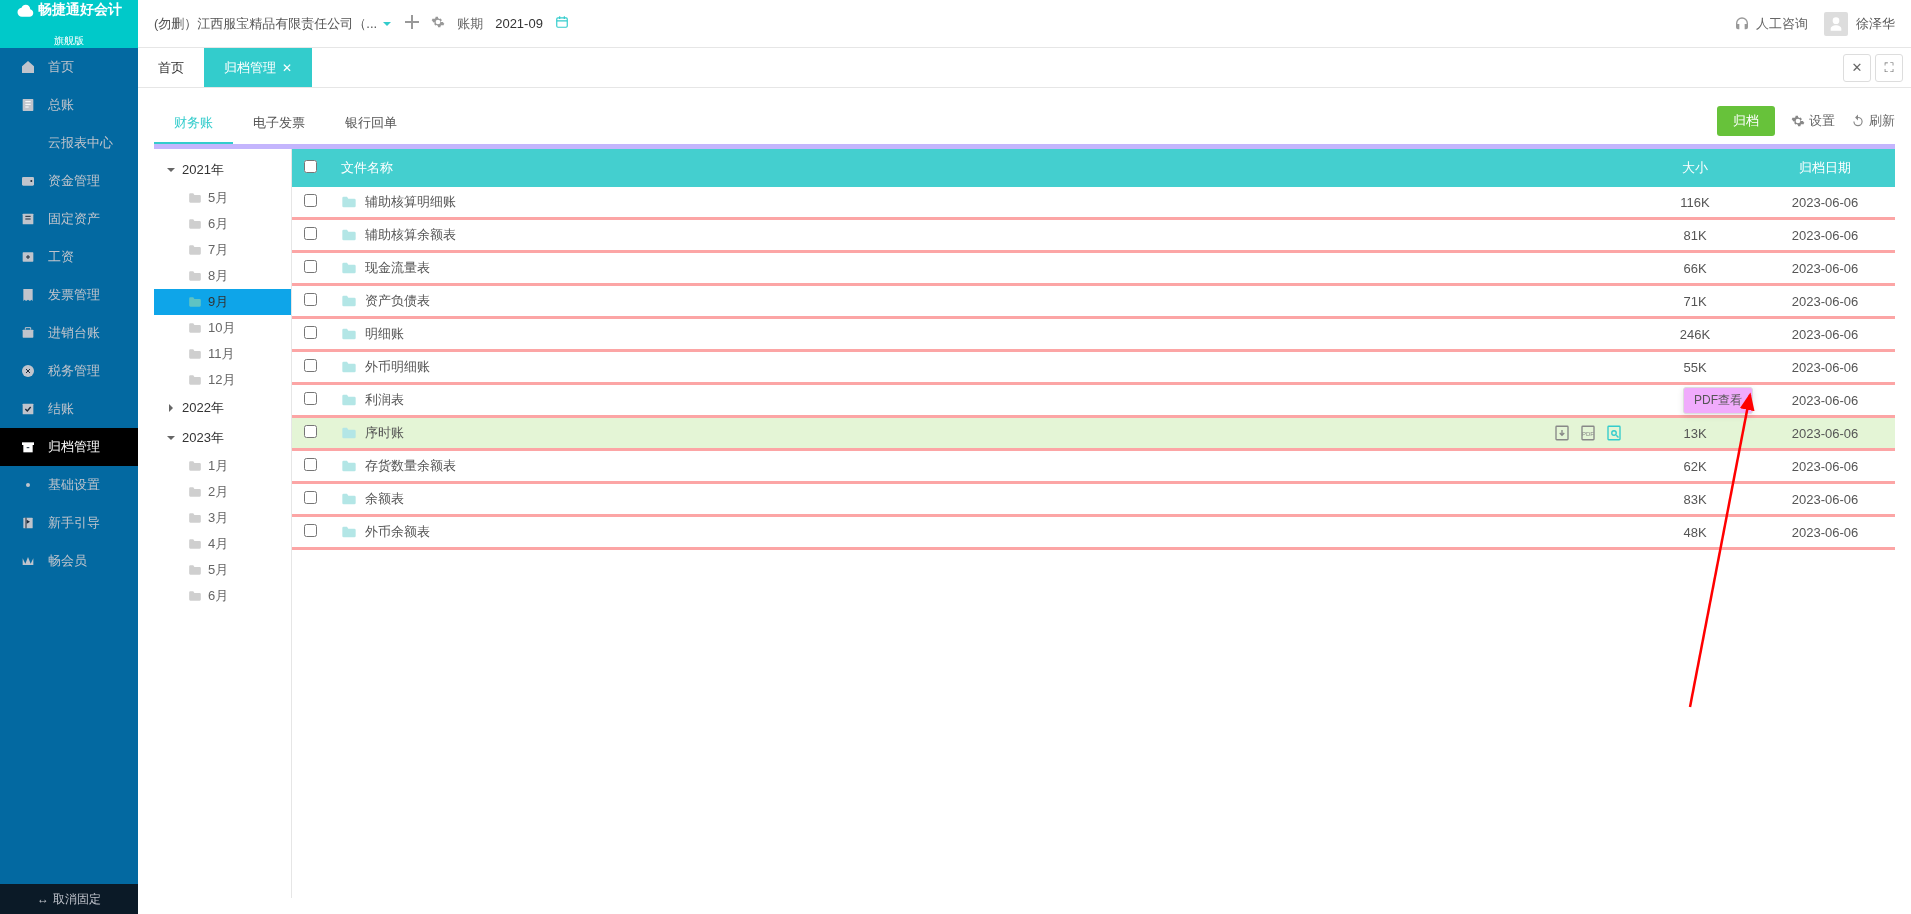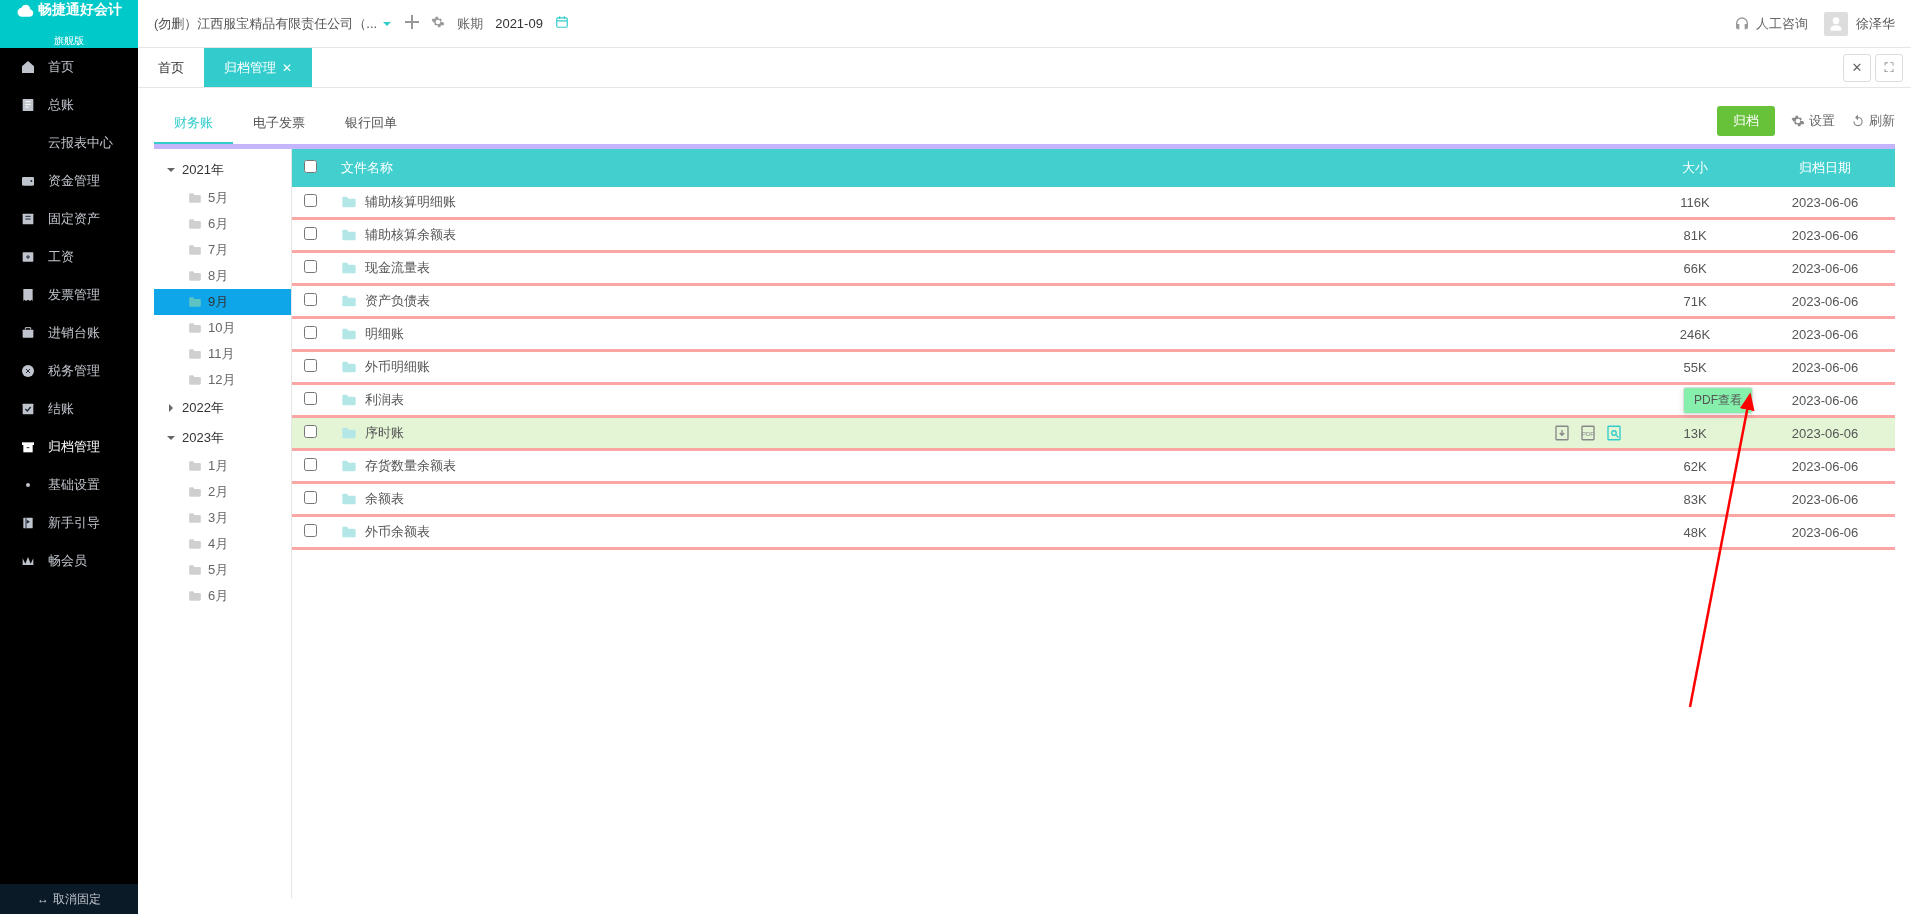--- a/index.html
+++ b/index.html
@@ -15,21 +15,21 @@
       overflow: hidden;
     }
     .app {
       display: flex;
       height: 100vh;
       width: 100vw;
     }
     
     .sidebar {
       width: 138px;
-      background: #000000;
+      background: #0369a1;
       display: flex;
       flex-direction: column;
       position: relative;
     }
     .sidebar-logo {
       height: 48px;
       background: #00c9c9;
       color: #fff;
       display: flex;
       flex-direction: column;
@@ -328,21 +328,21 @@
       gap: 8px;
       margin-left: auto;
     }
     .row-action-icon {
       width: 18px;
       height: 18px;
       cursor: pointer;
     }
     .tooltip {
       position: absolute;
-      background: #86efac;
+      background: #f0abfc;
       border: 1px solid #ddd;
       border-radius: 3px;
       padding: 4px 10px;
       font-size: 12px;
       color: #555;
       box-shadow: 0 2px 6px rgba(0,0,0,0.1);
       white-space: nowrap;
       z-index: 10;
     }
     

